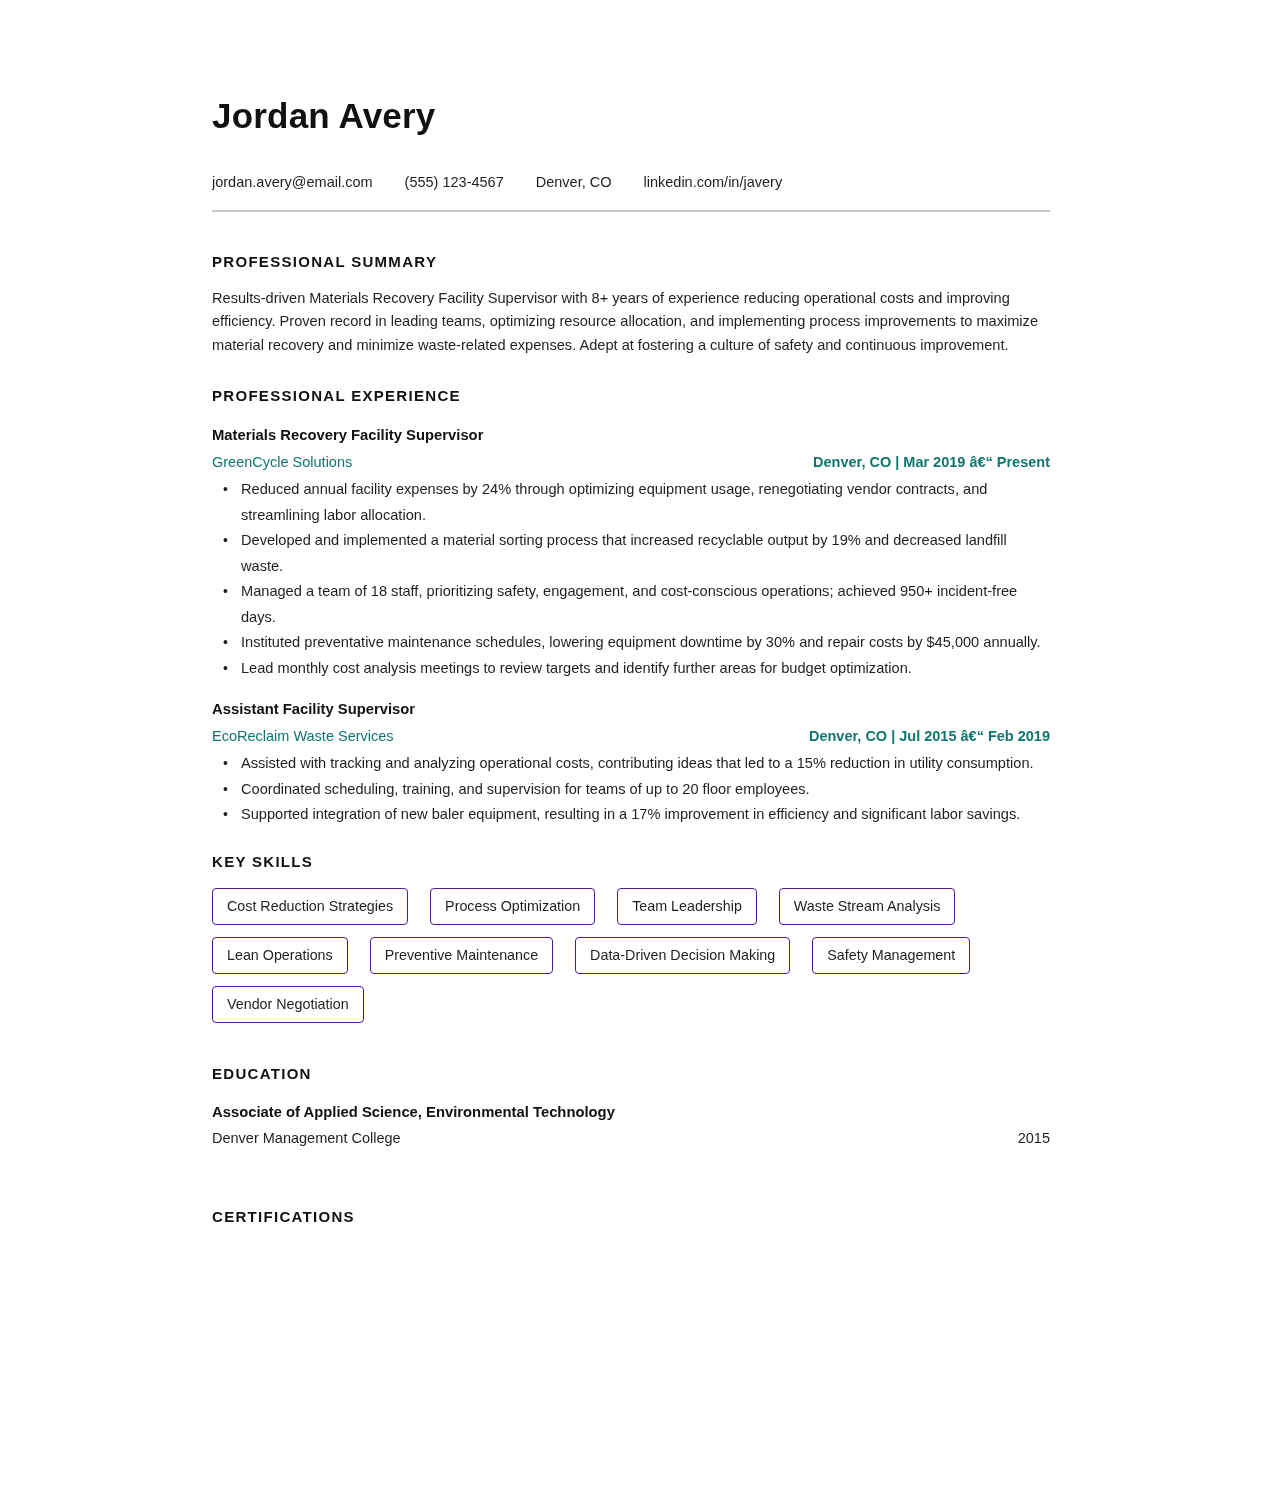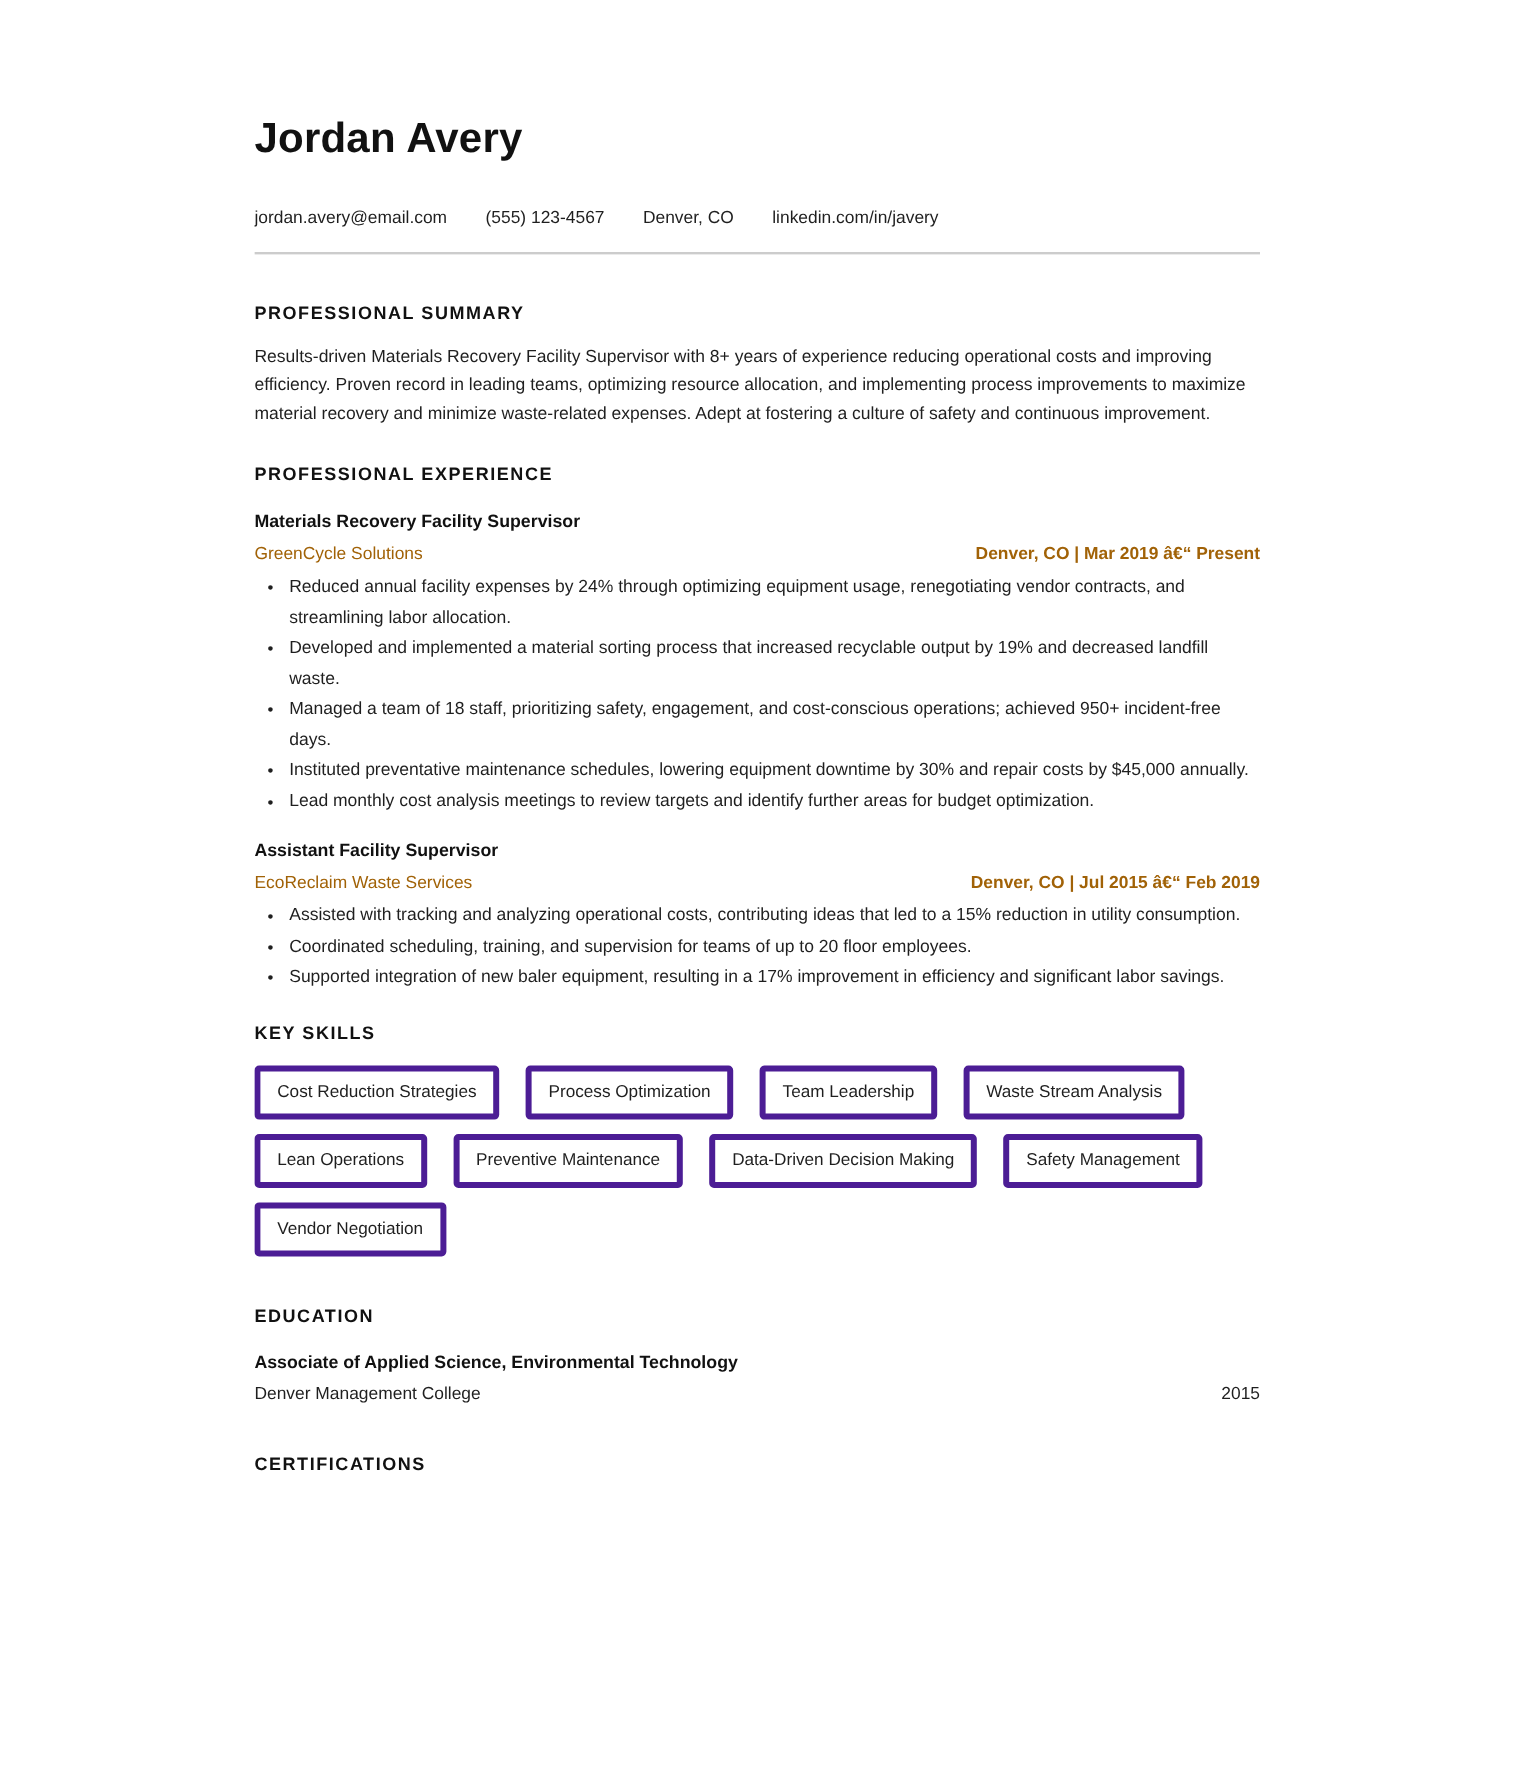--- a/index.html
+++ b/index.html
@@ -91,21 +91,21 @@
     font-weight: bold;
     color: #111111;
     margin: 0;
   }
   .job-meta {
     display: flex;
     justify-content: space-between;
     align-items: center;
     margin-top: 11px;
     font-size: 14.5px;
-    color: #a16207;
+    color: #0f766e;
   }
   .job-company { white-space: nowrap; }
   .job-dates { white-space: nowrap; text-align: right; font-weight: bold; }
 
   ul.bullets {
     margin: 7px 0 0 0;
     padding-left: 29px;
     list-style: none;
   }
   ul.bullets li {
@@ -129,21 +129,21 @@
   
   .skills-wrap {
     margin-top: 18px;
     display: flex;
     flex-wrap: wrap;
     gap: 12px 22px;
     max-width: 800px;
   }
   .skill-pill {
     display: inline-block;
-    border: 5px solid #4c1d95;
+    border: 1px solid #4c1d95;
     border-radius: 4px;
     background: #ffffff;
     padding: 8px 14px 9px 14px;
     font-size: 14.3px;
     line-height: 18px;
     color: #1f1f1f;
     white-space: nowrap;
   }
 
   
@@ -157,21 +157,21 @@
     display: flex;
     justify-content: space-between;
     align-items: baseline;
     margin-top: 10px;
     font-size: 14.5px;
     color: #1f1f1f;
   }
   .edu-school { white-space: nowrap; }
   .edu-year { white-space: nowrap; text-align: right; }
 
-  .section.certifications { margin-top: 42px; }
+  .section.certifications { margin-top: 62px; }
 </style>
 </head>
 <body>
 
 <div class="page">
   <div class="content">
 
     <div>
       <h1 class="name">Jordan Avery</h1>
       <div class="contact-line">

